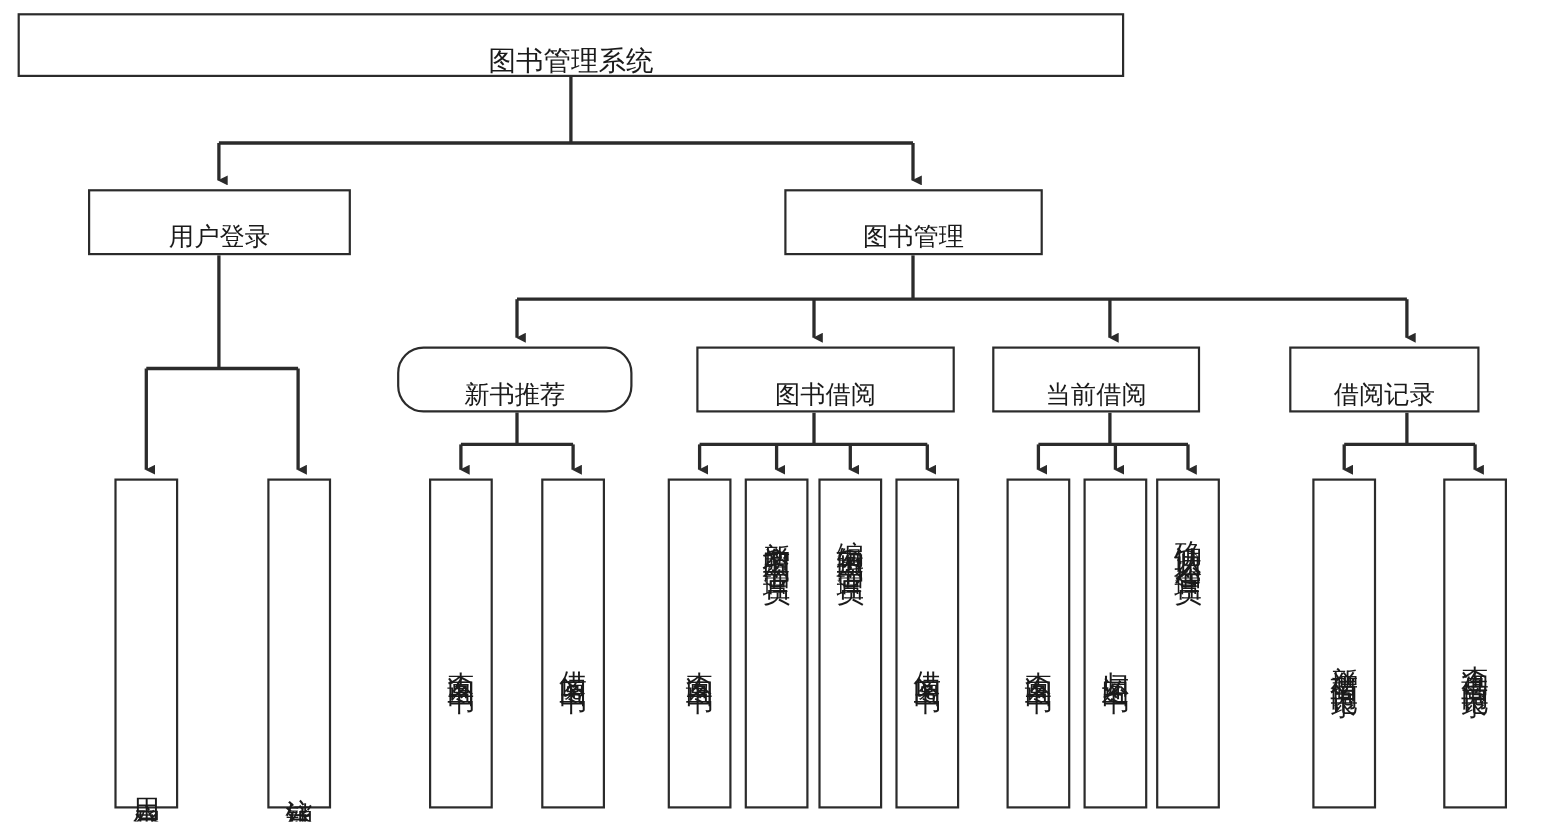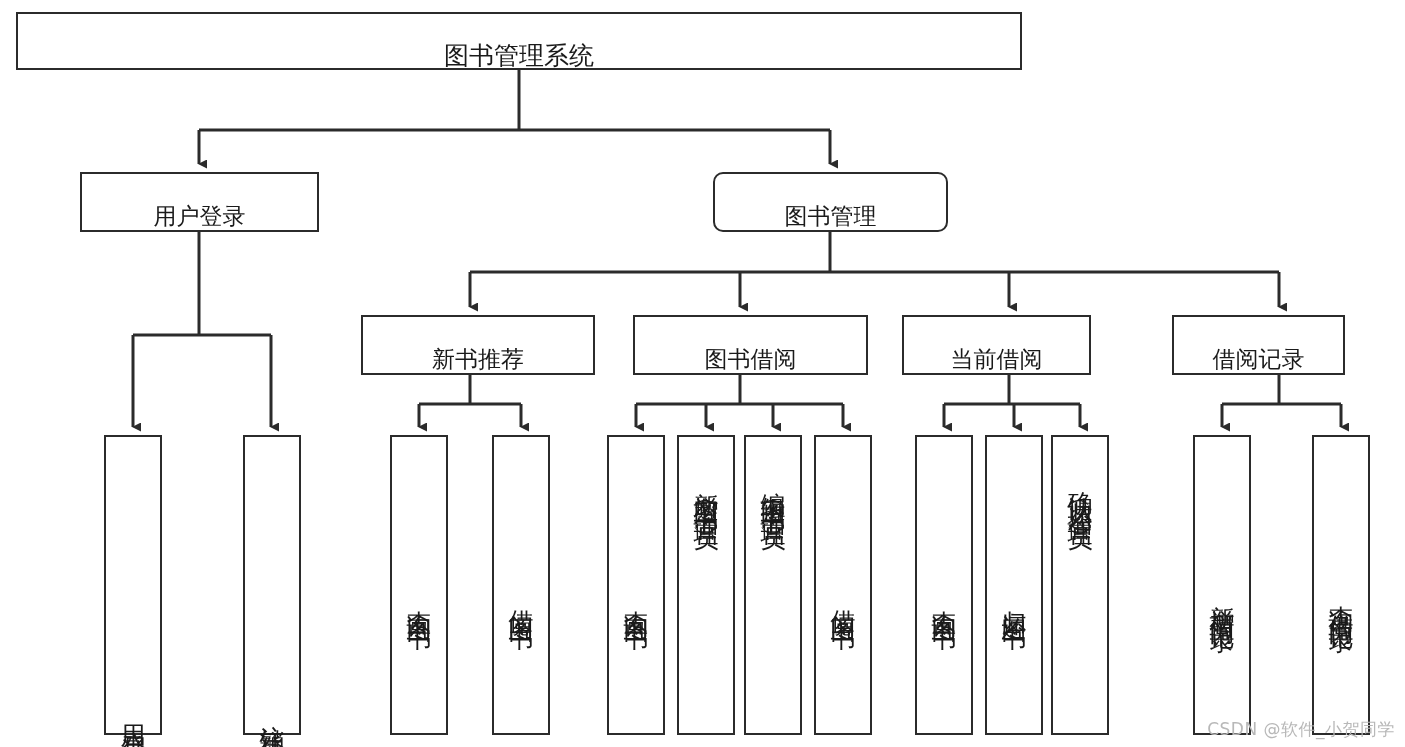--- a/index.html
+++ b/index.html
@@ -50,26 +50,26 @@
     height: 58px;
   }
   .node-root .node-label {
     font-size: 25px;
   }
   
   .node-l1 .node-label {
     font-size: 23px;
   }
   .node-login   { left: 80px;  top: 172px; width: 239px; height: 60px; }
-  .node-bookmgr { left: 713px; top: 172px; width: 235px; height: 60px; border-radius: 10px; }
+  .node-bookmgr { left: 713px; top: 172px; width: 235px; height: 60px; }
   
   .node-l2 .node-label {
     font-size: 23px;
   }
-  .node-newbook { left: 361px;  top: 315px; width: 234px; height: 60px; }
+  .node-newbook { left: 361px;  top: 315px; width: 214px; height: 60px; border-radius: 24px; }
   .node-borrow  { left: 633px;  top: 315px; width: 235px; height: 60px; }
   .node-current { left: 902px;  top: 315px; width: 189px; height: 60px; }
   .node-record  { left: 1172px; top: 315px; width: 173px; height: 60px; justify-content: center; }
   
   .node-leaf {
     top: 435px;
     height: 300px;
     align-items: flex-start;
     justify-content: center;
     padding-top: 6px;
@@ -218,15 +218,14 @@
     <span class="node-label">确认归还（管理员）</span>
   </div>
 
   <div class="node node-leaf leaf-center" style="left:1193px; width:58px;">
     <span class="node-label">新增借阅记录</span>
   </div>
   <div class="node node-leaf leaf-center" style="left:1312px; width:58px;">
     <span class="node-label">查询借阅记录</span>
   </div>
 
-  <div id="watermark">CSDN @软件_小贺同学</div>
 
 </div>
 
 </body></html>

